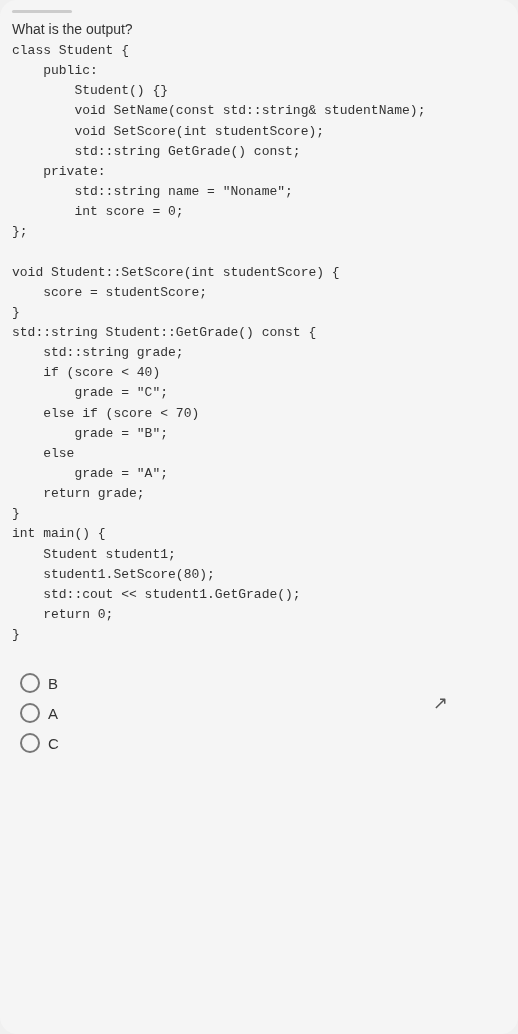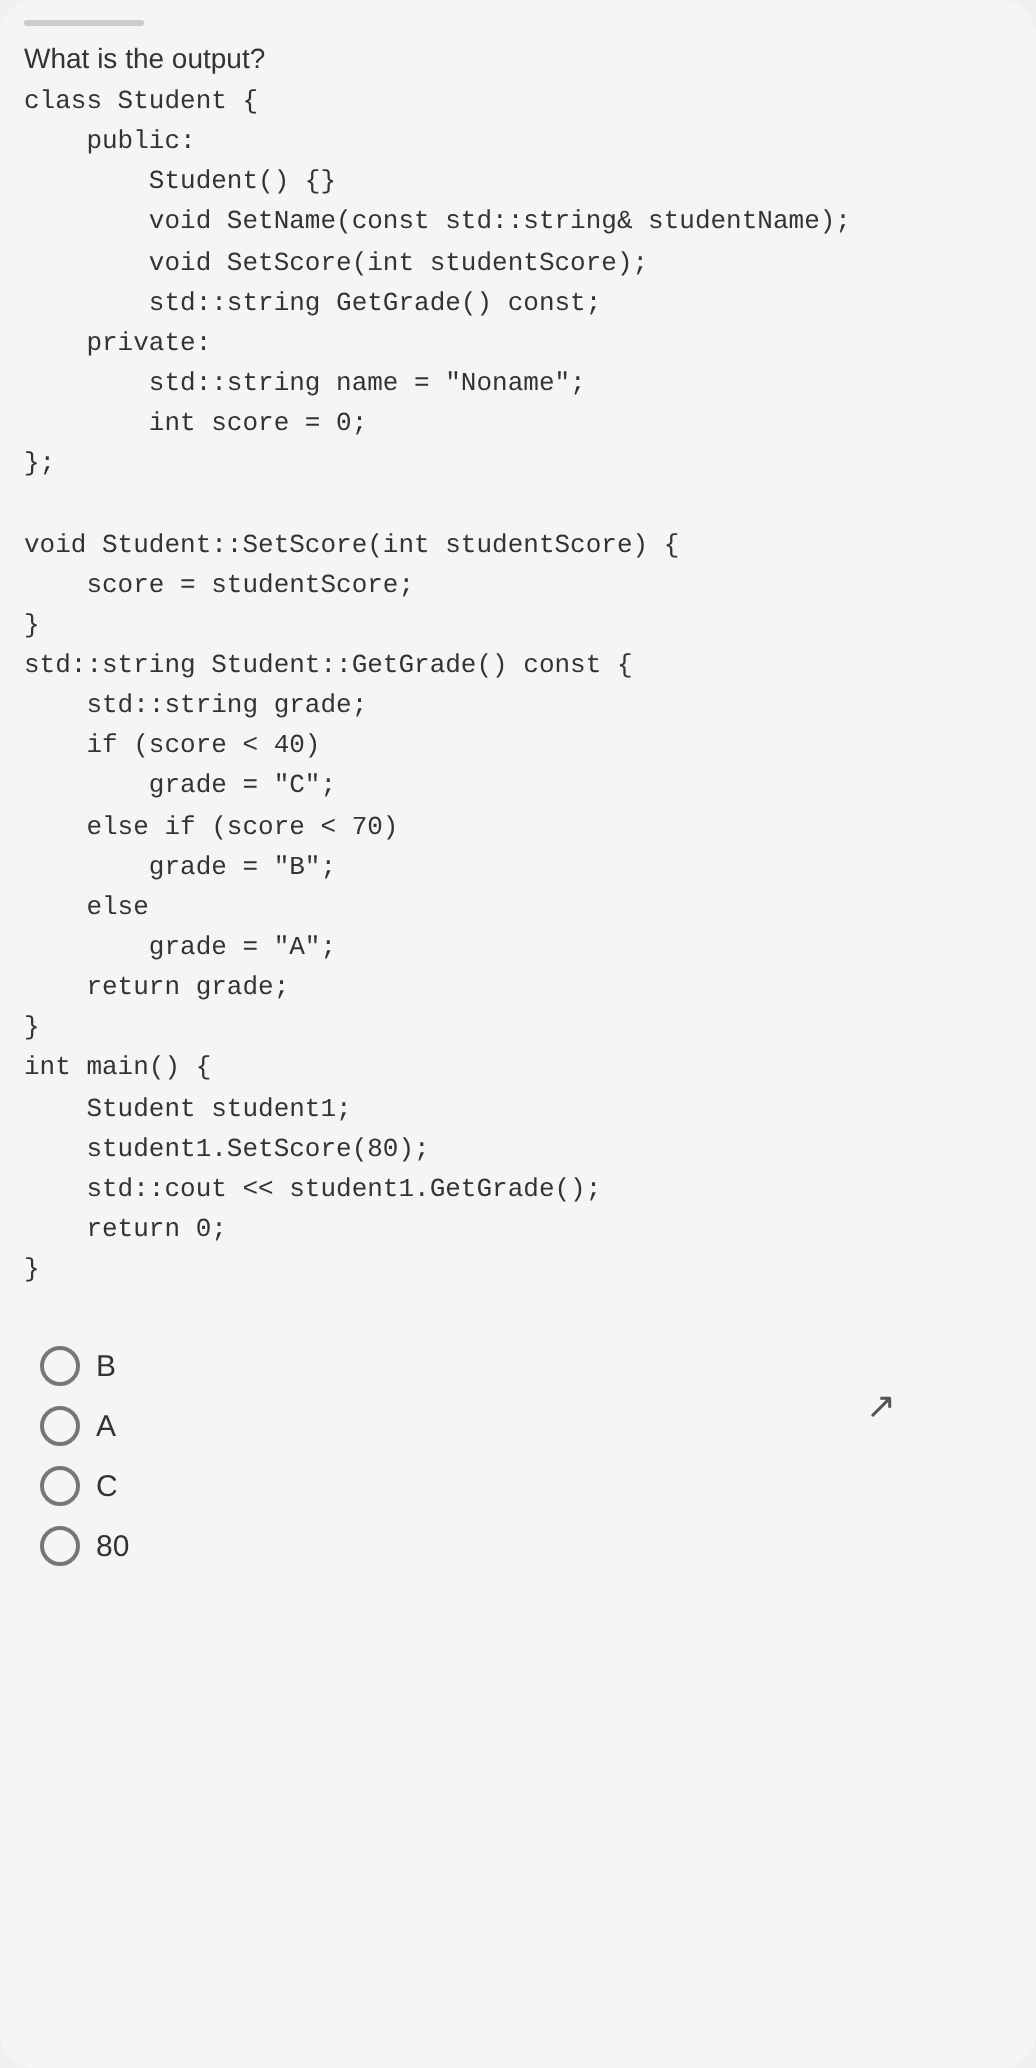--- a/index.html
+++ b/index.html
@@ -143,20 +143,16 @@
     <div class="option-item">
       <span class="radio-circle"></span>
       <span class="option-label">A</span>
     </div>
 
     <div class="option-item">
       <span class="radio-circle"></span>
       <span class="option-label">C</span>
     </div>
 
-    <div class="option-item">
-      <span class="radio-circle"></span>
-      <span class="option-label">80</span>
-    </div>
 
   </div>
 
 </div>
 
 </body></html>

